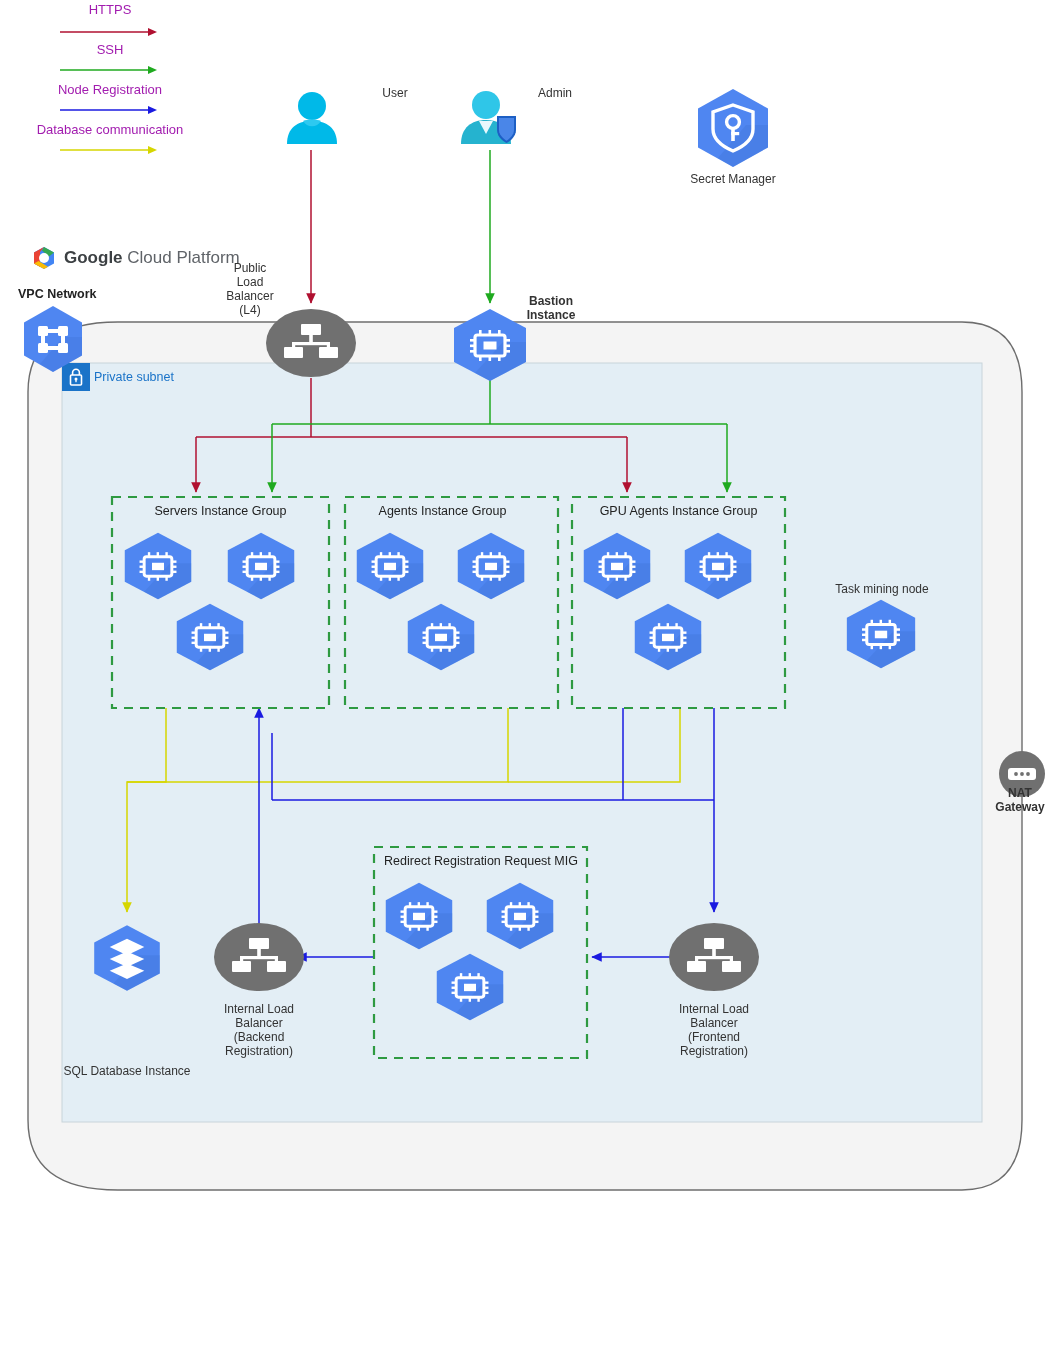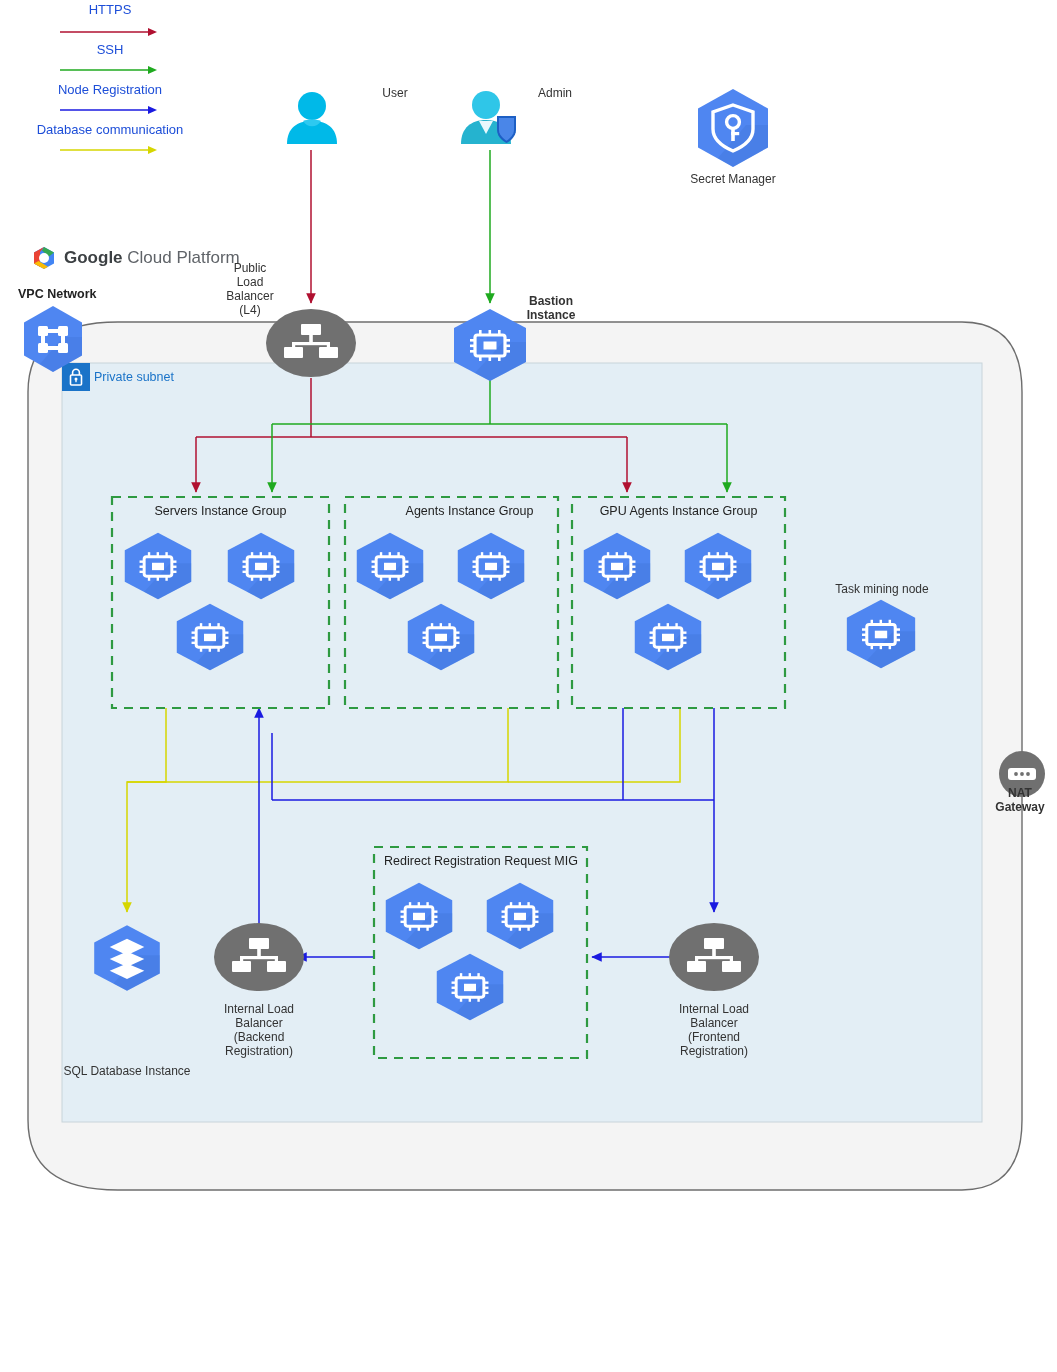--- a/index.html
+++ b/index.html
@@ -3,21 +3,21 @@
 <meta charset="utf-8">
 <style>
   html,body{margin:0;padding:0;background:#ffffff;}
   body{width:1057px;height:1372px;position:relative;
        font-family:"Liberation Sans","DejaVu Sans",sans-serif;
        color:#333333;overflow:hidden;}
   #canvas{position:absolute;left:0;top:0;width:1057px;height:1372px;}
   .abs{position:absolute;}
   .lbl{position:absolute;font-size:12px;color:#333;text-align:center;line-height:14px;white-space:pre-line;}
   .lbl.bold{font-weight:bold;}
-  .legend-txt{position:absolute;font-size:13px;color:#1d4ed8;text-align:center;}
+  .legend-txt{position:absolute;font-size:13px;color:#a21caf;text-align:center;}
   svg.layer{position:absolute;left:0;top:0;width:1057px;height:1372px;overflow:visible;pointer-events:none;}
   .node-lbl{position:absolute;font-size:12px;line-height:14px;text-align:center;color:#333;white-space:pre-line;}
   .group-title{position:absolute;font-size:12.5px;color:#222;text-align:center;font-weight:normal;}
   .subnet-lbl{position:absolute;font-size:12.5px;color:#1a73c8;}
   .gcp-lbl{position:absolute;font-size:17px;color:#5f6368;}
   .gcp-lbl b{color:#3c4043;font-weight:bold;}
   .vpc-lbl{position:absolute;font-size:12.5px;font-weight:bold;color:#222;}
 </style>
 </head>
 <body>
@@ -204,21 +204,21 @@
 Instance</div>
 
   <svg class="layer">
     <rect x="112" y="497" width="217" height="211" fill="none" stroke="#2e9a41" stroke-width="2.2" stroke-dasharray="9 7"></rect>
     <rect x="345" y="497" width="213" height="211" fill="none" stroke="#2e9a41" stroke-width="2.2" stroke-dasharray="9 7"></rect>
     <rect x="572" y="497" width="213" height="211" fill="none" stroke="#2e9a41" stroke-width="2.2" stroke-dasharray="9 7"></rect>
     <rect x="374" y="847" width="213" height="211" fill="none" stroke="#2e9a41" stroke-width="2.2" stroke-dasharray="9 7"></rect>
   </svg>
 
   <div class="group-title" style="left:112px;top:504px;width:217px;">Servers Instance Group</div>
-  <div class="group-title" style="left:363px;top:504px;width:213px;">Agents Instance Group</div>
+  <div class="group-title" style="left:336px;top:504px;width:213px;">Agents Instance Group</div>
   <div class="group-title" style="left:572px;top:504px;width:213px;">GPU Agents Instance Group</div>
   <div class="group-title" style="left:368px;top:854px;width:226px;">Redirect Registration Request MIG</div>
 
   <div id="vm-layer">
       <svg class="abs" width="84" height="72" viewBox="0 0 90 78" style="left: 116px; top: 530px;">
     <path d="M45 3 L81 22 L81 56 L45 75 L9 56 L9 22 Z" fill="#4f86f1"></path>
     <path d="M81 36 L81 56 L45 75 L30 67 L58 36 Z" fill="#3a6fd0" opacity="0.3"></path>
     <g fill="#ffffff">
       <rect x="30" y="29" width="30" height="21" rx="2.5" fill="none" stroke="#ffffff" stroke-width="3.2"></rect>
       <rect x="38.5" y="35.5" width="13" height="8"></rect>

